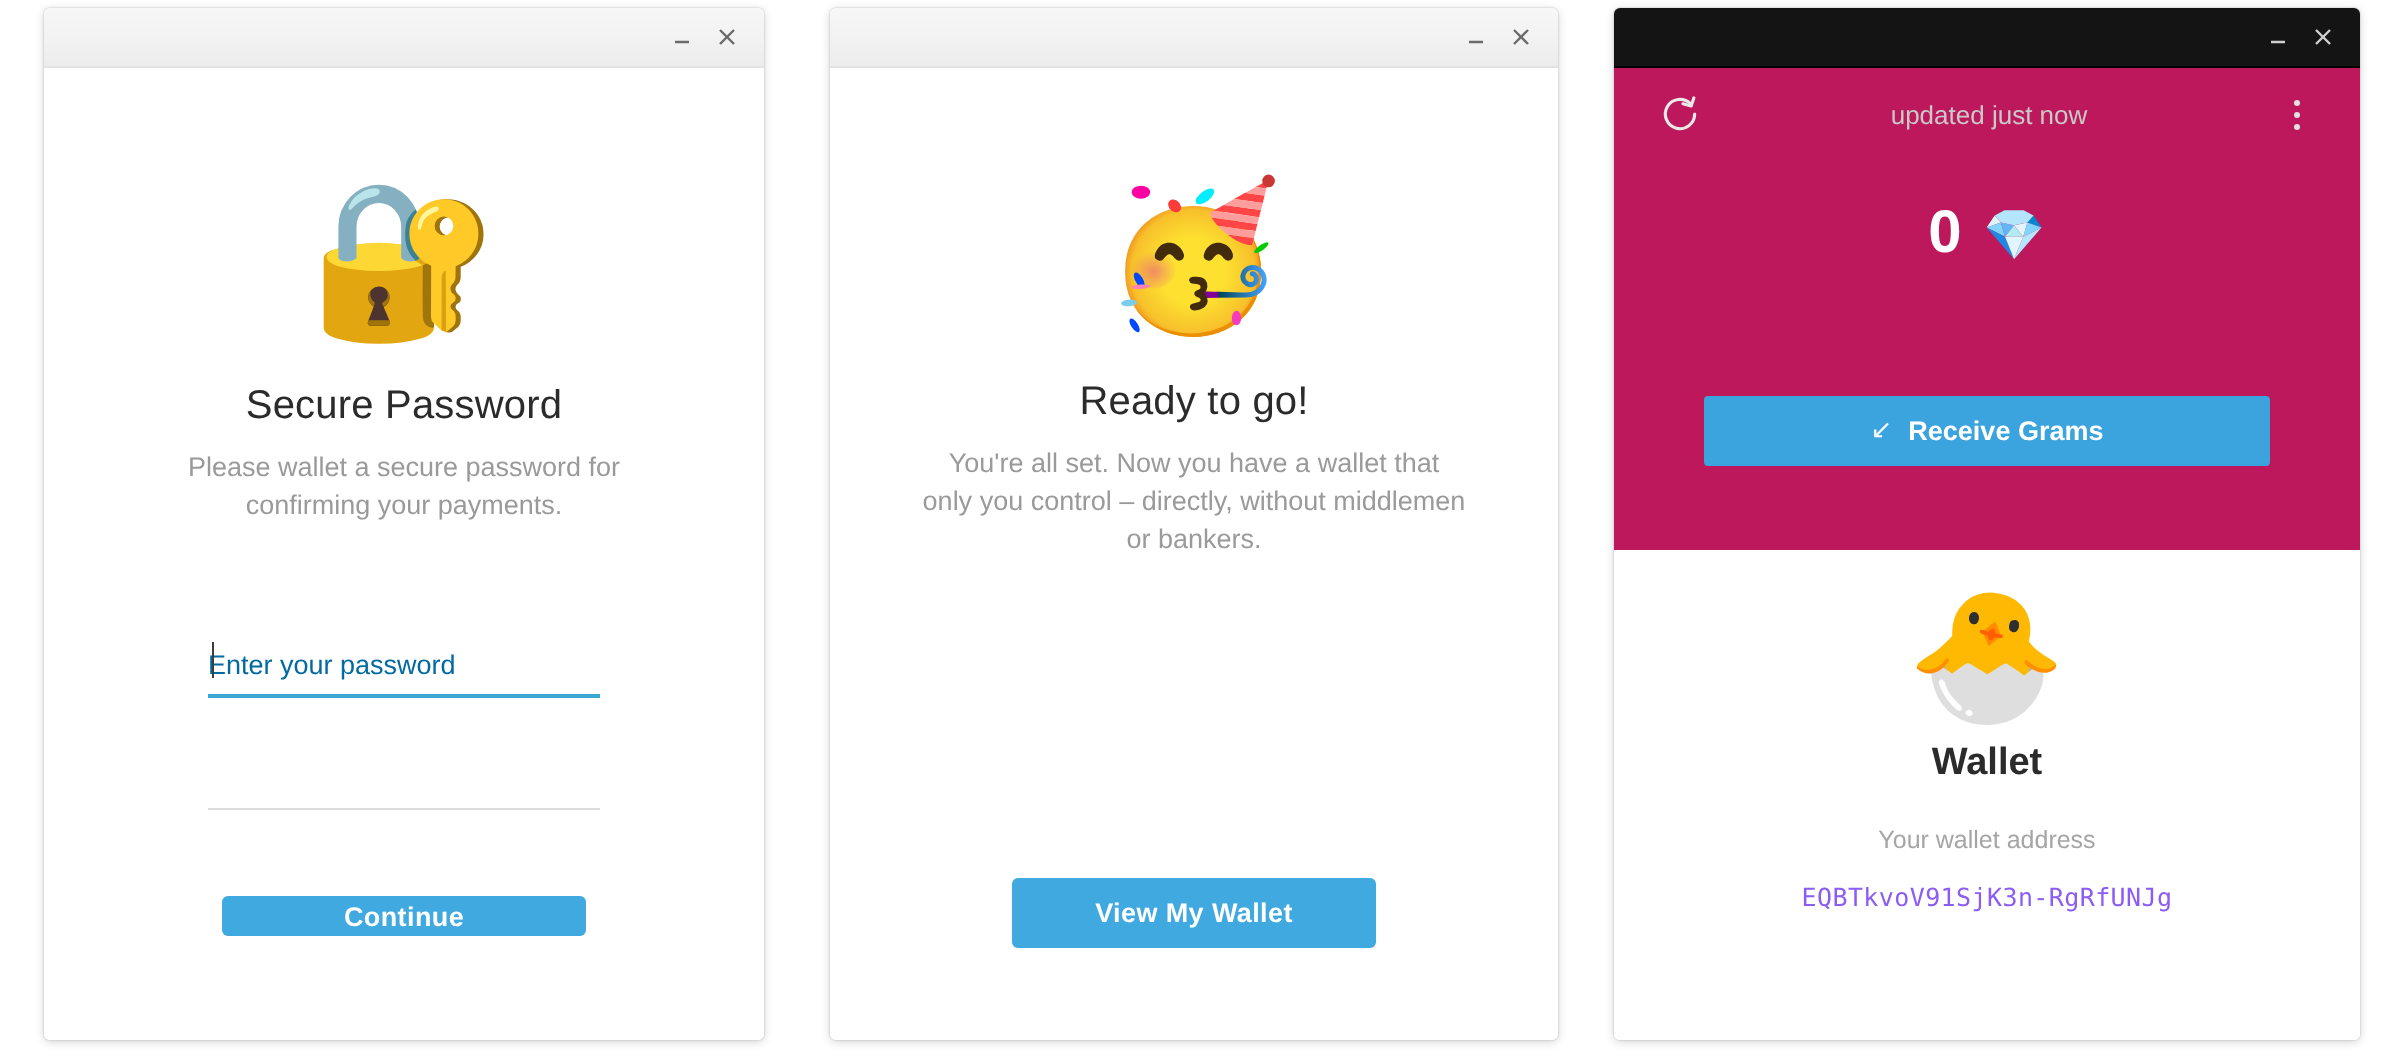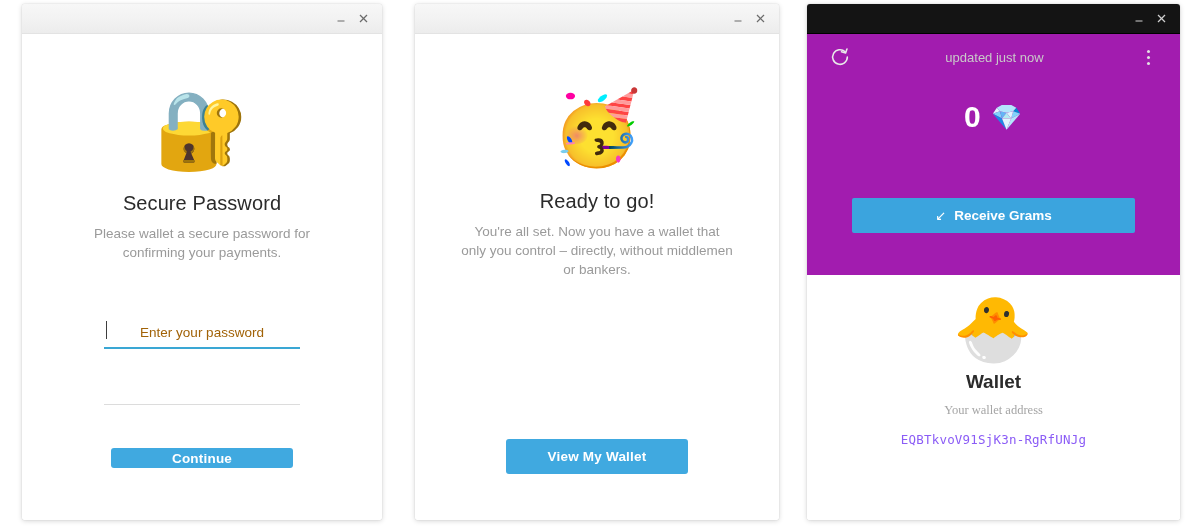--- a/index.html
+++ b/index.html
@@ -119,23 +119,23 @@
   .field .caret {
     position: absolute;
     left: 2px;
     top: 6px;
     width: 1px;
     height: 18px;
     background: #3d3d3d;
   }
   .field .ph {
     font-size: 13.5px;
-    color: #a16207;
+    color: #0369a1;
     width: 100%;
-    text-align: center;
+    text-align: left;
     user-select: none;
   }
   .field .underline {
     position: absolute;
     left: 0; right: 0; bottom: 0;
     height: 2px;
     background: #3aa7d4;
   }
   .field.inactive .underline {
     height: 1px;
@@ -153,21 +153,21 @@
     cursor: pointer;
     display: flex;
     align-items: center;
     justify-content: center;
     letter-spacing: 0.2px;
     font-family: "Liberation Sans", sans-serif;
   }
 
   
   .wallet-dark {
-    background: #a21caf;
+    background: #be185d;
     height: 241px;
     position: relative;
     display: flex;
     flex-direction: column;
     align-items: center;
   }
 
   .wallet-toolbar {
     height: 46px;
     width: 100%;
@@ -262,22 +262,21 @@
 
   .welcome-title {
     font-size: 19px;
     font-weight: bold;
     color: #2b2b2b;
     margin-top: 10px;
   }
   .welcome-sub {
     font-size: 12.5px;
     color: #a5a5a5;
-    margin-top: 10px;
-    font-family: Liberation Serif, serif;
+    margin-top: 20px;
   }
   .address {
     margin-top: 13px;
     font-family: "DejaVu Sans Mono", monospace;
     font-size: 12.5px;
     color: #8b5cf6;
     text-align: center;
     line-height: 1.45;
     letter-spacing: 0.2px;
   }

